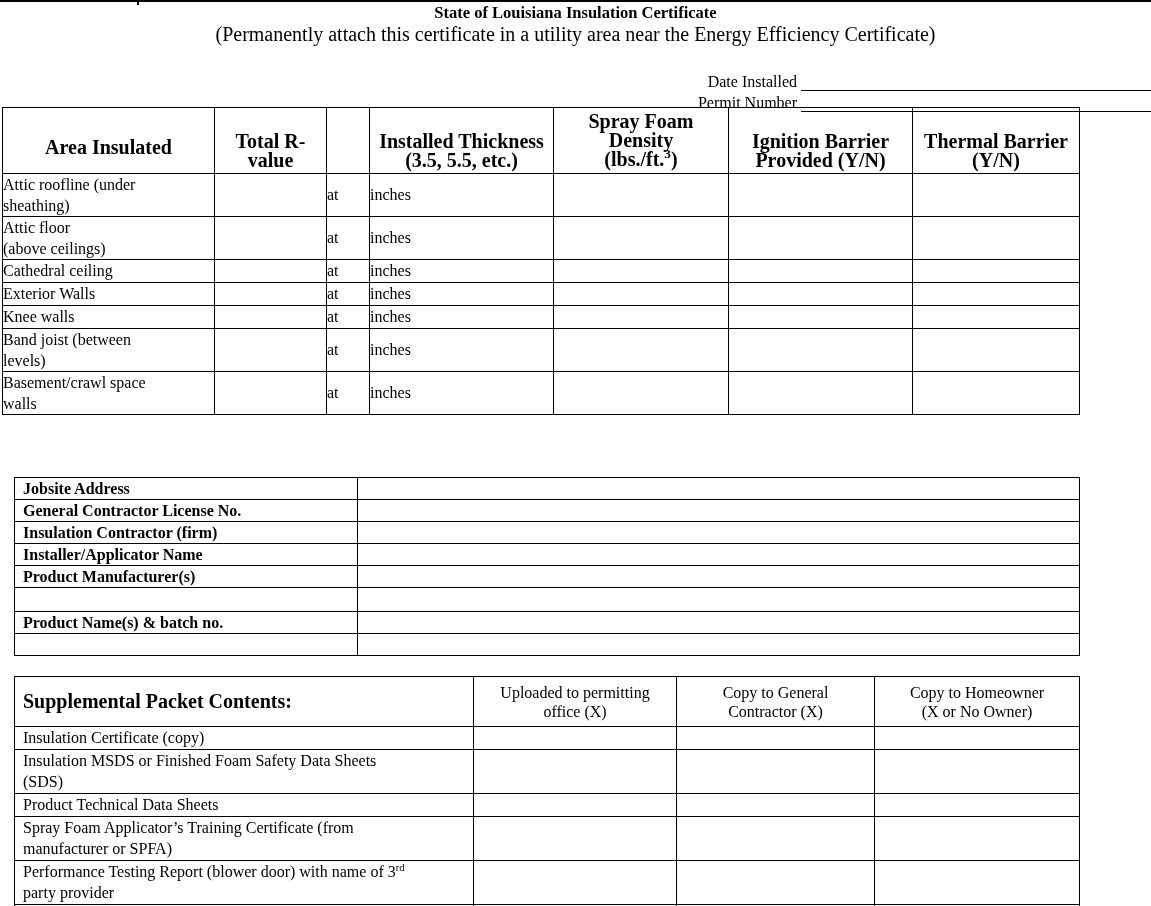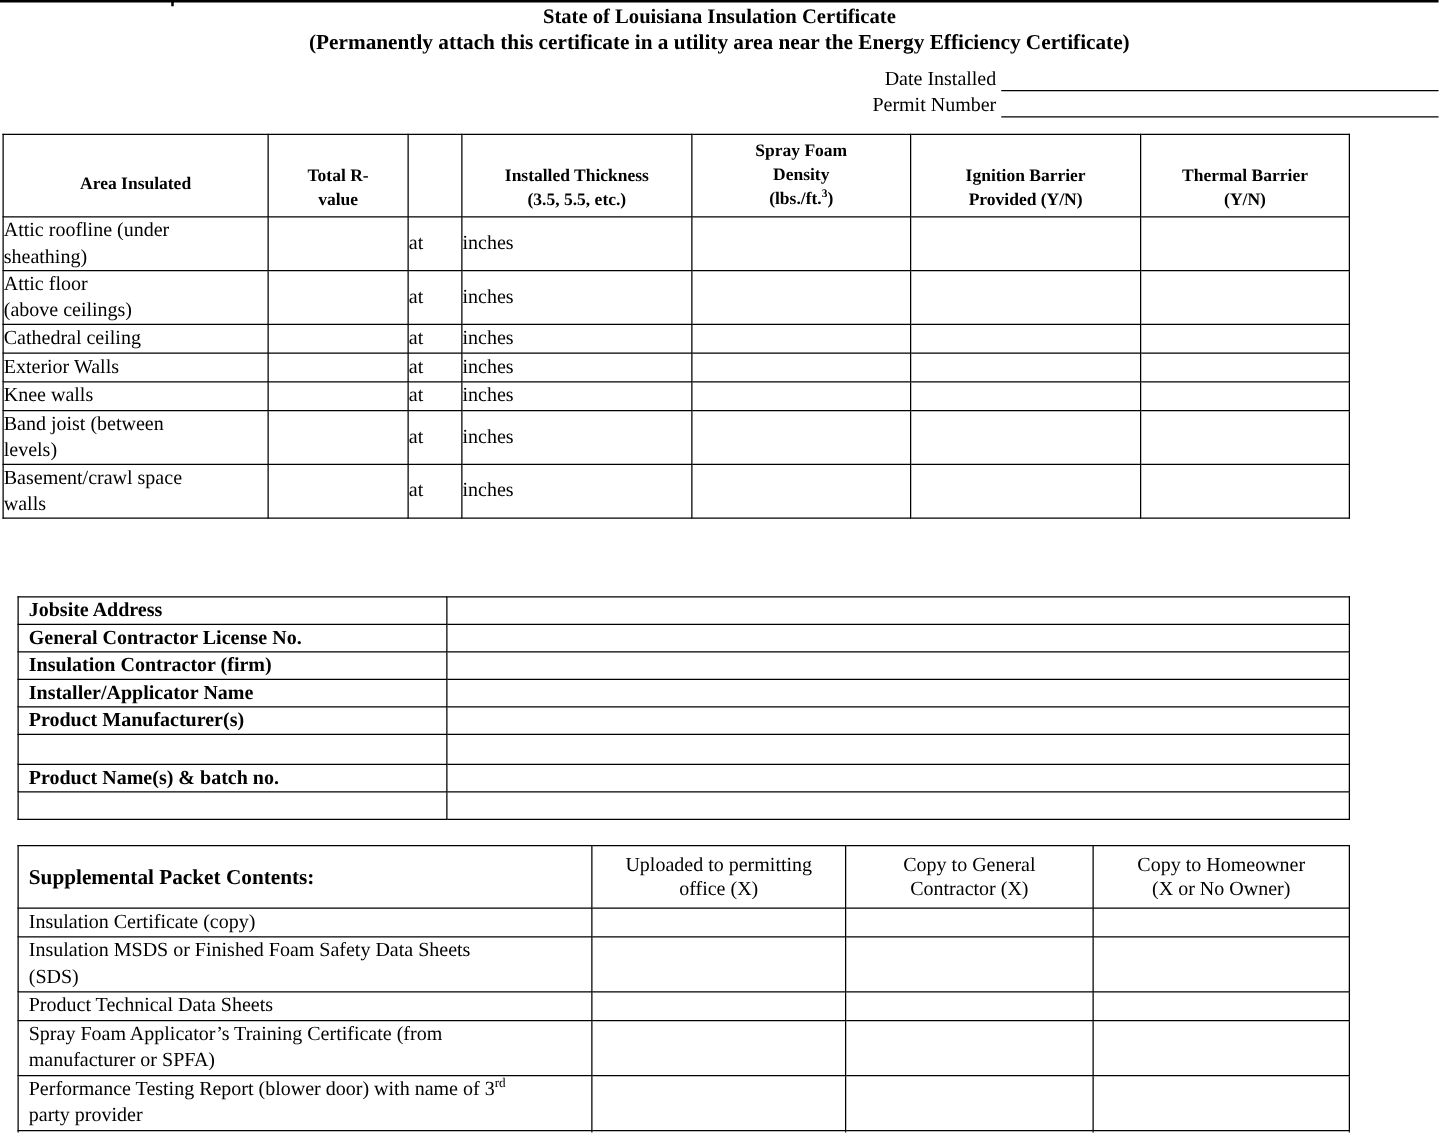--- a/index.html
+++ b/index.html
@@ -39,29 +39,29 @@
   .doc-header {
     text-align: center;
     padding-top: 3px;
   }
   .doc-title {
     font-size: 16.5px;
     font-weight: bold;
     line-height: 20px;
   }
   .doc-subtitle {
-    font-size: 17px;
-    font-weight: bold;
+    font-size: 20px;
+    font-weight: normal;
     line-height: 22px;
   }
 
   
   .meta-block {
     position: absolute;
-    top: 52px;
+    top: 70px;
     left: 0;
     width: 1151px;
   }
   .meta-row {
     display: flex;
     justify-content: flex-end;
     align-items: flex-end;
     height: 21px;
   }
   .meta-label {
@@ -97,21 +97,21 @@
   
   #insulation-table {
     top: 107px;
     left: 2px;
     width: 1077px;
   }
   #insulation-table thead td {
     text-align: center;
     vertical-align: bottom;
     font-weight: bold;
-    font-size: 14px;
+    font-size: 20px;
     line-height: 19px;
     padding-bottom: 3px;
   }
   #insulation-table thead td.hdr-area {
     vertical-align: bottom;
     padding-bottom: 16px;
   }
   #insulation-table tbody td {
     height: 22px;
   }
@@ -155,21 +155,21 @@
   #info-table tr.tall td { height: 23px; }
 
   
   #supplemental-table {
     top: 676px;
     left: 14px;
     width: 1065px;
   }
   #supplemental-table td.supp-hdr-left {
     font-weight: bold;
-    font-size: 17px;
+    font-size: 20px;
     padding-left: 8px;
     vertical-align: middle;
     height: 45px;
   }
   #supplemental-table td.supp-hdr {
     text-align: center;
     vertical-align: middle;
     line-height: 19px;
     height: 45px;
     padding: 2px 2px;

